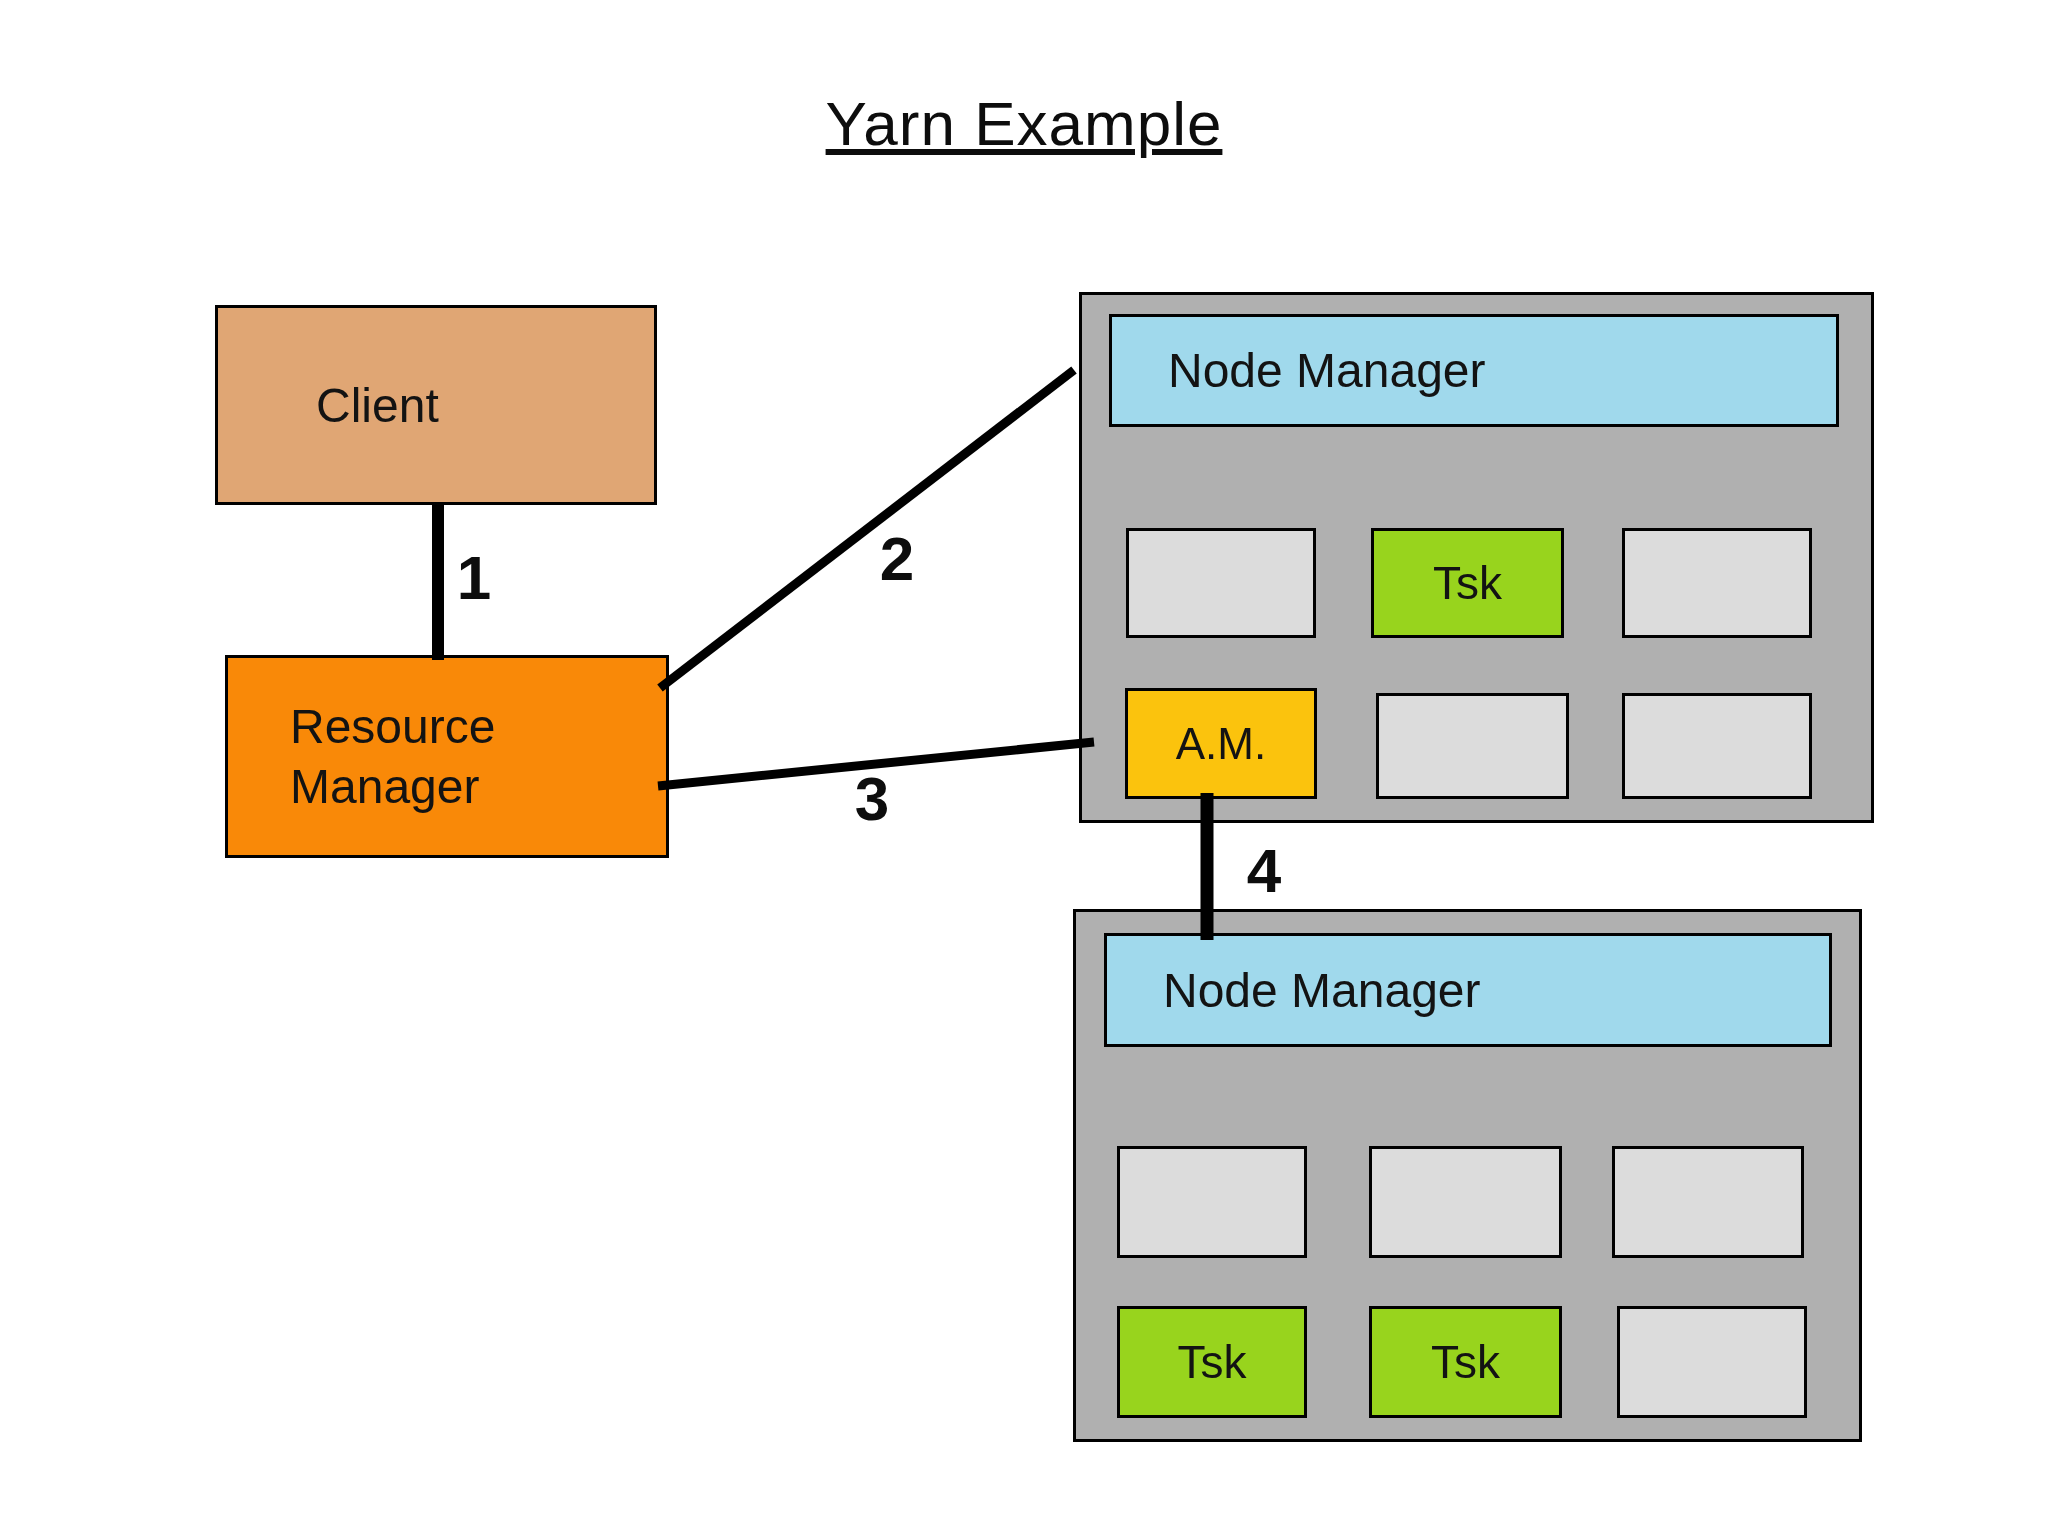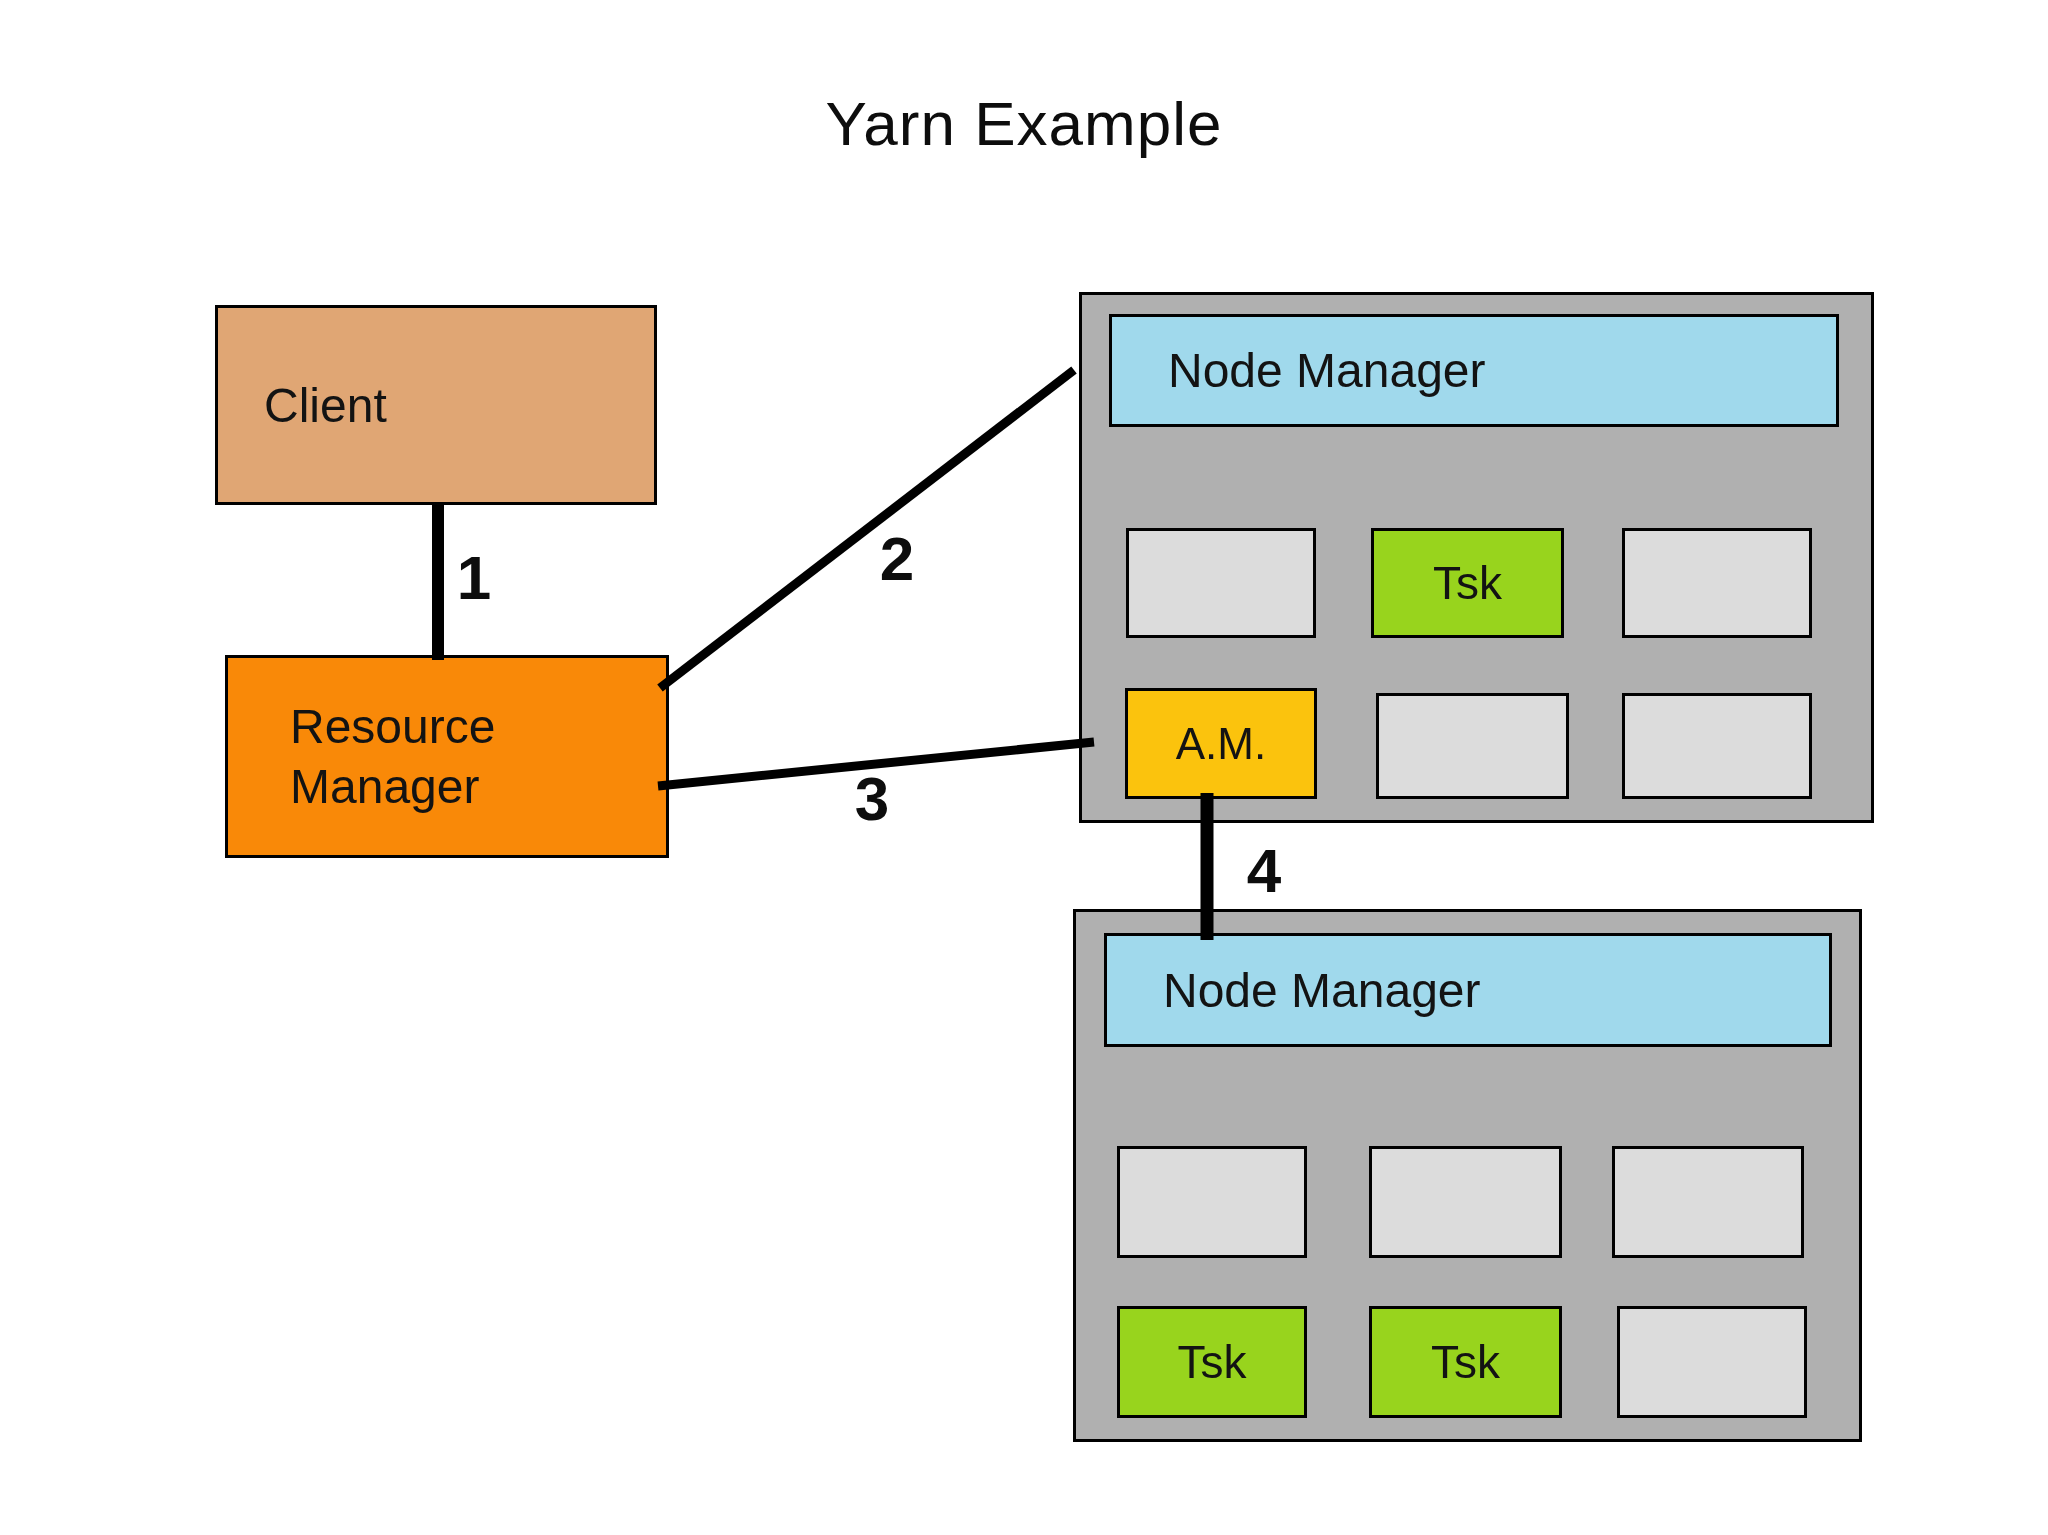--- a/index.html
+++ b/index.html
@@ -13,33 +13,34 @@
     overflow: hidden;
   }
   .title {
     position: absolute;
     left: 0; top: 88px;
     width: 100%;
     text-align: center;
     font-size: 62px;
     letter-spacing: 1px;
     color: #0d0d0d;
+    text-decoration: underline;
   }
   .box {
     position: absolute;
     border: 3px solid #000;
     box-sizing: border-box;
     display: flex;
     align-items: center;
   }
   .client {
     left: 215px; top: 305px;
     width: 442px; height: 200px;
     background: var(--client-fill, #e0a674);
-    padding-left: 46px;
+    padding-left: 98px;
     font-size: 48px;
   }
   .rm {
     left: 225px; top: 655px;
     width: 444px; height: 203px;
     background: var(--resource-manager-fill, #f98908);
     padding-left: 62px;
     font-size: 48px;
     line-height: 60px;
   }

